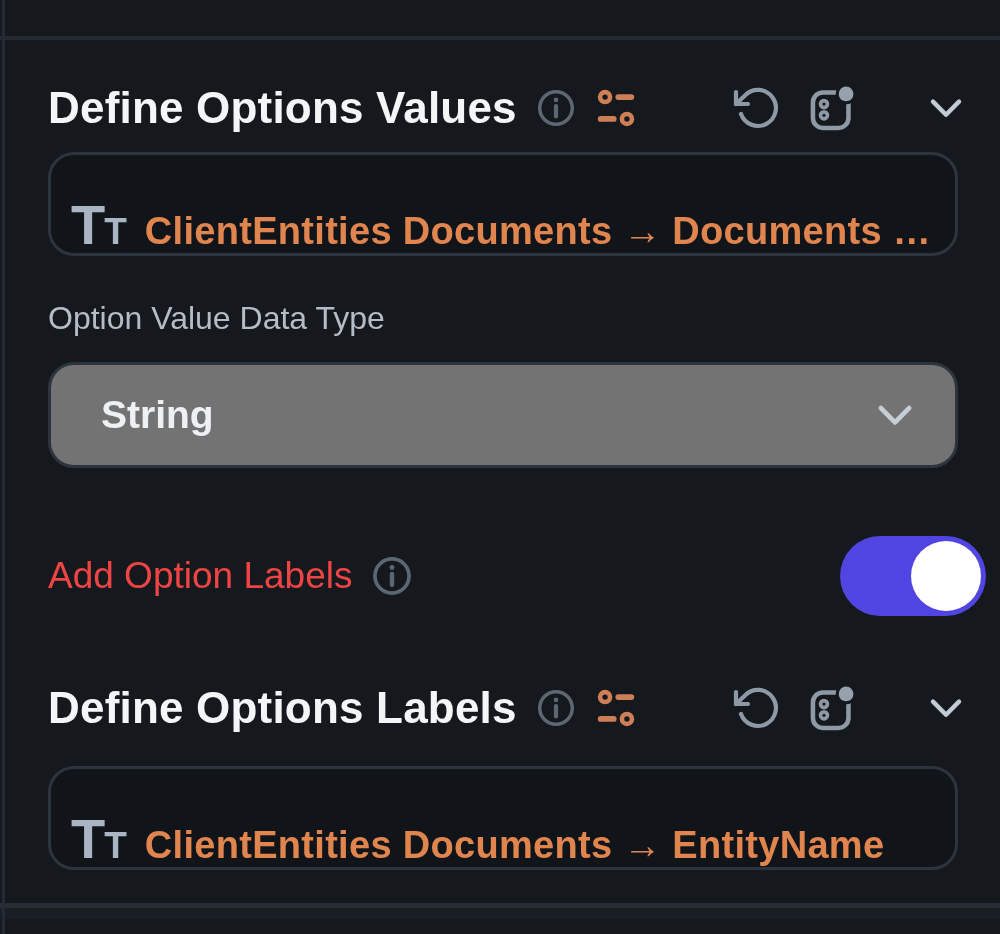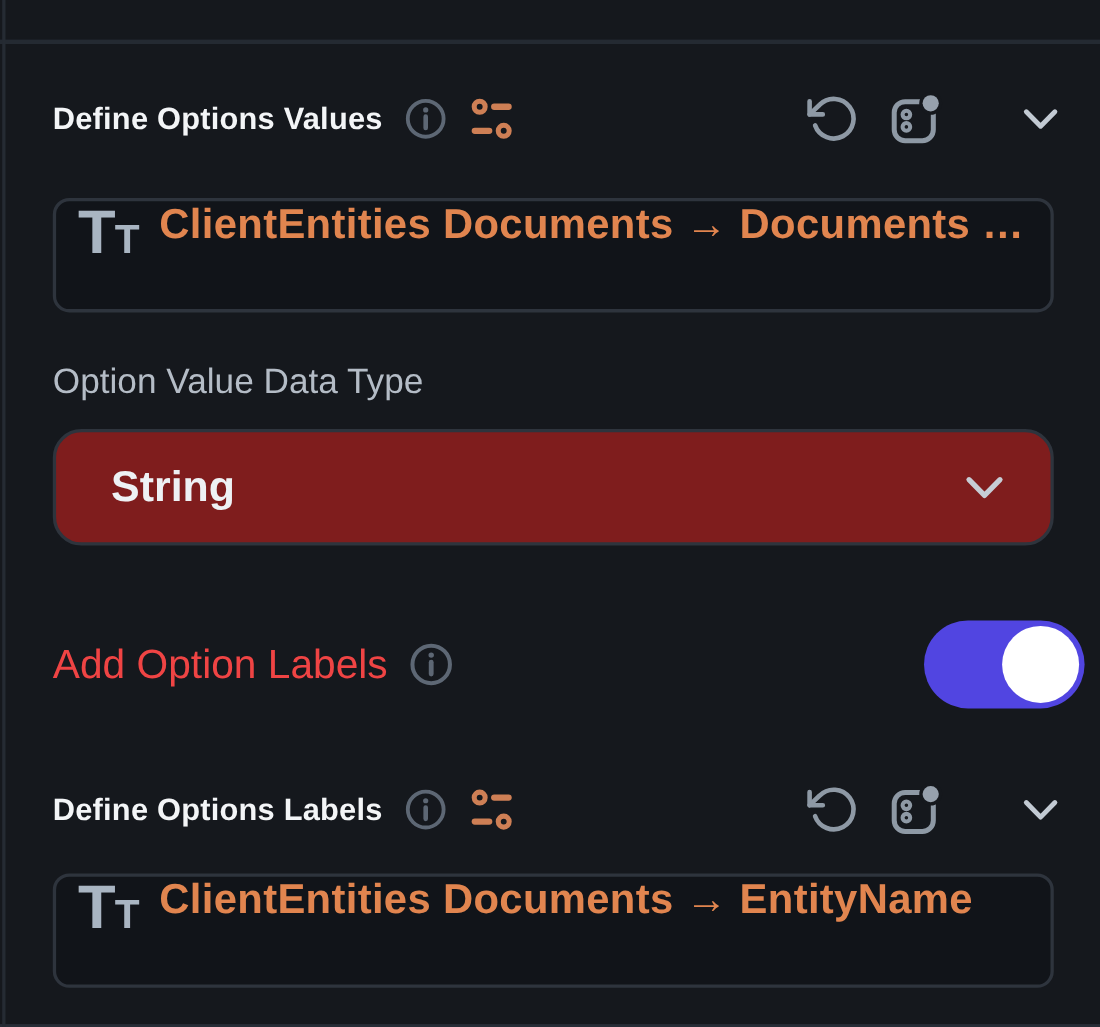--- a/index.html
+++ b/index.html
@@ -14,35 +14,35 @@
     position:absolute;left:2px;top:0;bottom:0;width:3px;
     background:#252b33;
   }
   .top-spacer{height:36px;}
   .divider{height:4px;background:#242a32;}
   .content{padding:0 30px 0 48px;}
 
   
   .section-header{display:flex;align-items:center;height:48px;margin-top:44px;}
   .section-header.second{margin-top:68px;}
-  .section-title{font-size:28px;font-weight:700;color:#f3f5f7;letter-spacing:.2px;white-space:nowrap;}
+  .section-title{font-size:44px;font-weight:700;color:#f3f5f7;letter-spacing:.2px;white-space:nowrap;}
   .icon{display:flex;align-items:center;justify-content:center;flex:0 0 auto;}
   .icon svg{display:block;}
   .ml18{margin-left:18px;}
   .ml16{margin-left:16px;}
   .ml26{margin-left:26px;}
   .ml64{margin-left:64px;}
   .push-right{margin-left:auto;}
 
   
   .binding-field{
-    margin:48px 12px 0 0;height:98px;
-    border:3px solid #2e343d;border-radius:15px;
+    margin:20px 12px 0 0;height:98px;
+    border:3px solid #2e343d;border-radius:26px;
     background:#111419;
-    display:flex;align-items:flex-start;
+    display:flex;align-items:flex-end;
     padding:0 24px 0 20px;cursor:pointer;
   }
   .tt{color:#a9b5c2;line-height:1;margin-right:18px;white-space:nowrap;flex:0 0 auto;}
   .tt-big{font-size:56px;font-weight:700;}
   .tt-small{font-size:37px;font-weight:700;margin-left:-1px;}
   .binding-text{
     color:var(--accent,#e1854f);
     font-size:38px;font-weight:700;letter-spacing:.3px;white-space:nowrap;
     overflow:hidden;text-overflow:ellipsis;
   }
@@ -50,21 +50,21 @@
   
   .field-label{
     margin-top:40px;height:44px;display:flex;align-items:center;
     font-size:32px;color:#b4bcc6;
   }
 
   
   .dropdown{
     margin:22px 12px 0 0;height:100px;
     border:3px solid #2e343d;border-radius:26px;
-    background:#7f1d1d;
+    background:#737373;
     display:flex;align-items:center;
     padding:0 34px 0 50px;cursor:pointer;
   }
   .dropdown-value{font-size:39px;font-weight:700;color:#eef1f4;}
 
   
   .toggle-row{margin-top:68px;height:80px;display:flex;align-items:center;}
   .toggle-label{font-size:37px;color:#ef4444;white-space:nowrap;}
   .toggle{
     margin-left:auto;margin-right:-16px;

